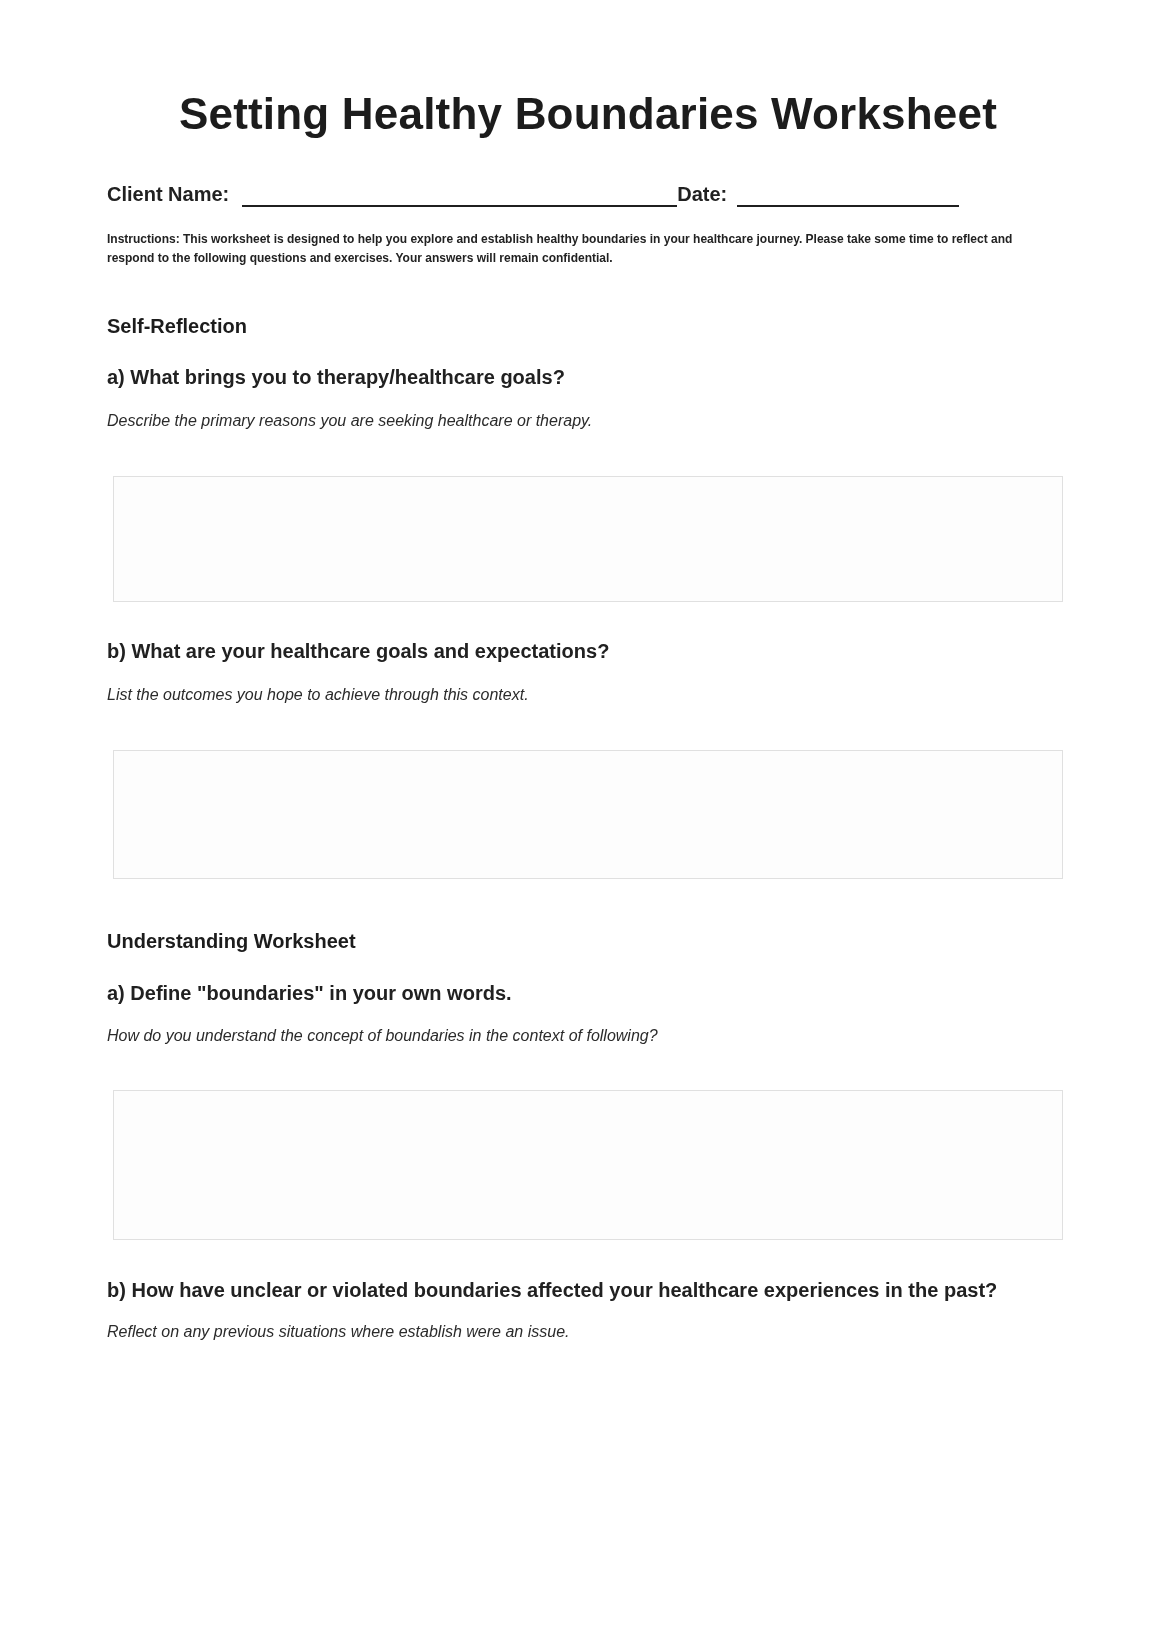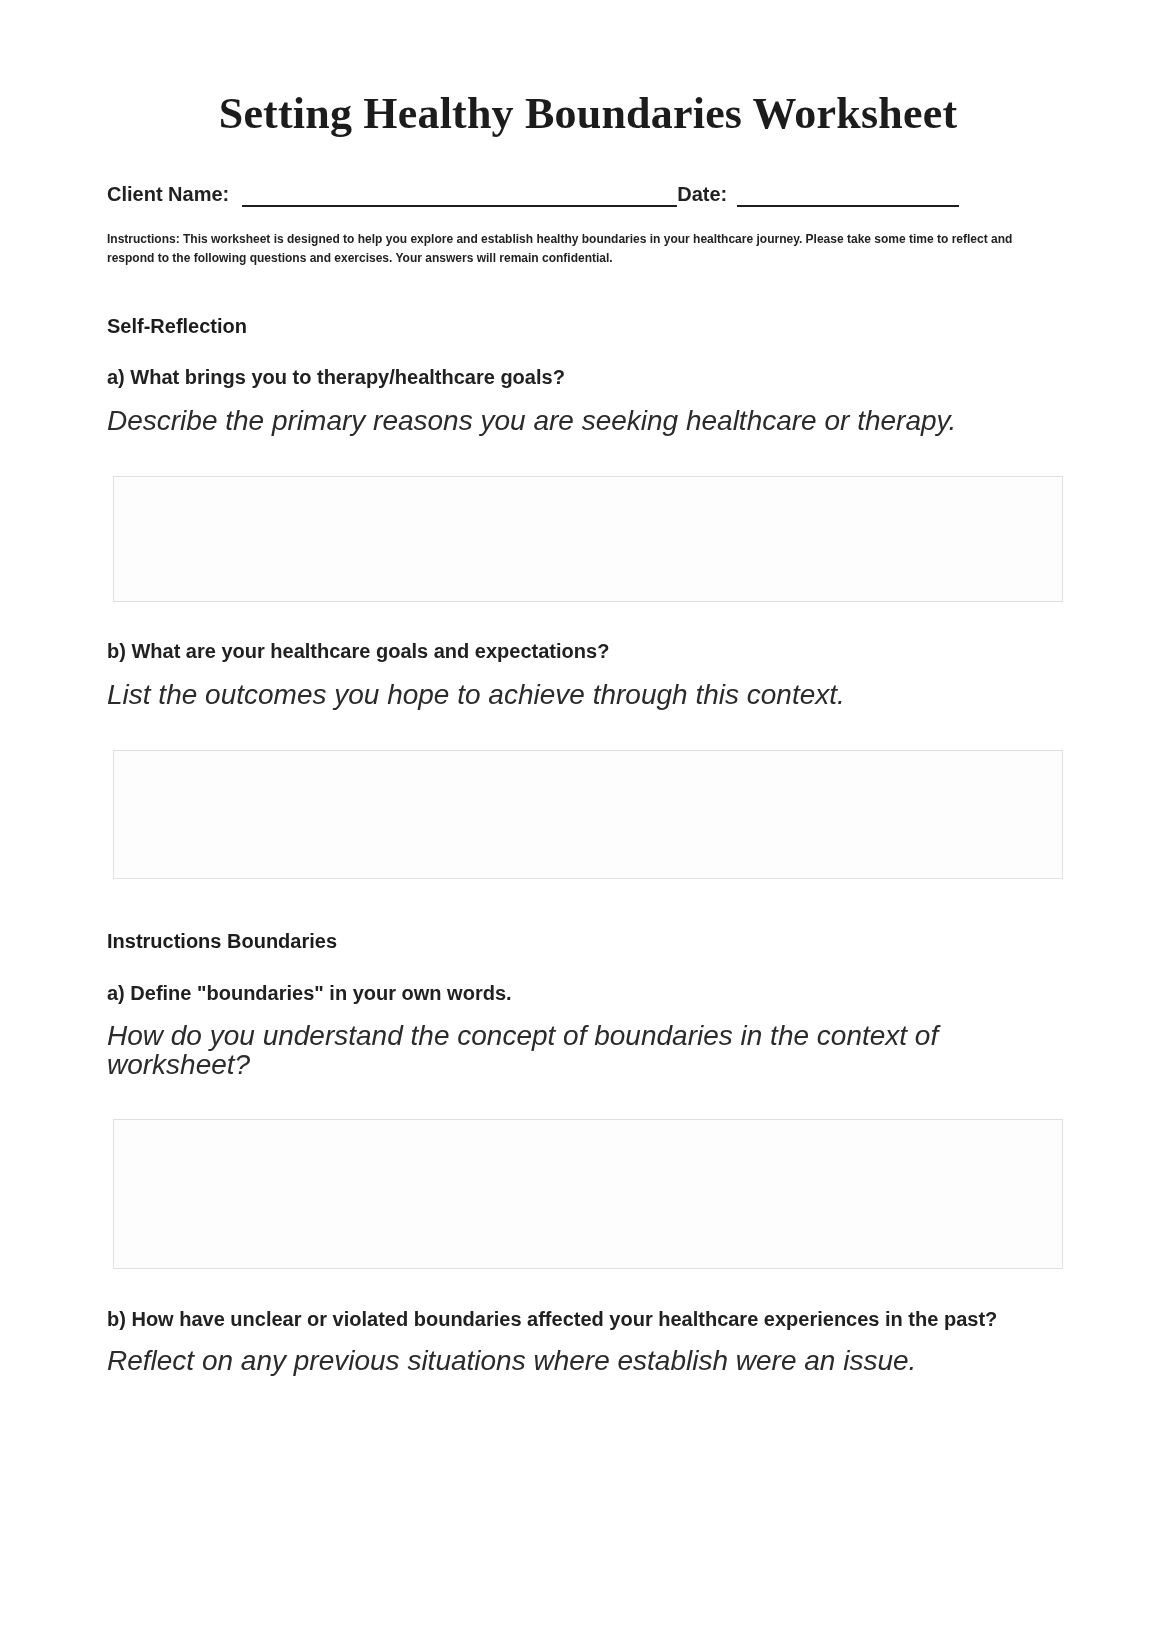--- a/index.html
+++ b/index.html
@@ -18,21 +18,20 @@
     background: #ffffff;
   }
   .title {
     margin-top: 88px;
     font-size: 44px;
     line-height: 1.2;
     font-weight: bold;
     text-align: center;
     color: #1c1c1c;
     letter-spacing: 0.2px;
-    font-family: Liberation Serif, serif;
   }
   .client-row {
     margin-top: 40px;
     display: flex;
     align-items: stretch;
     font-size: 20px;
     font-weight: bold;
     line-height: 26px;
     white-space: nowrap;
   }
@@ -56,21 +55,21 @@
     line-height: 30px;
     color: #1c1c1c;
   }
   .question {
     font-size: 20px;
     font-weight: bold;
     line-height: 29px;
     color: #212121;
   }
   .hint {
-    font-size: 28px;
+    font-size: 16px;
     font-style: italic;
     font-weight: normal;
     line-height: 29px;
     color: #2b2b2b;
   }
   .answer-box {
     width: 950px;
     margin-left: auto;
     margin-right: auto;
     background: #fdfdfd;
@@ -115,22 +114,22 @@
   <h2 class="section-heading mt-42">Self-Reflection</h2>
 
   <p class="question mt-22">a) What brings you to therapy/healthcare goals?</p>
   <p class="hint mt-14">Describe the primary reasons you are seeking healthcare or therapy.</p>
   <div class="answer-box h-a mt-41"></div>
 
   <p class="question mt-35">b) What are your healthcare goals and expectations?</p>
   <p class="hint mt-14">List the outcomes you hope to achieve through this context.</p>
   <div class="answer-box h-b mt-41"></div>
 
-  <h2 class="section-heading mt-47">Instructions Boundaries</h2>
+  <h2 class="section-heading mt-47">Understanding Worksheet</h2>
 
   <p class="question mt-23">a) Define "boundaries" in your own words.</p>
-  <p class="hint mt-13">How do you understand the concept of boundaries in the context of worksheet?</p>
+  <p class="hint mt-13">How do you understand the concept of boundaries in the context of following?</p>
   <div class="answer-box h-c mt-40"></div>
 
   <p class="question mt-36">b) How have unclear or violated boundaries affected your healthcare experiences in the past?</p>
   <p class="hint mt-12">Reflect on any previous situations where establish were an issue.</p>
 
 </div>
 
 </body></html>

